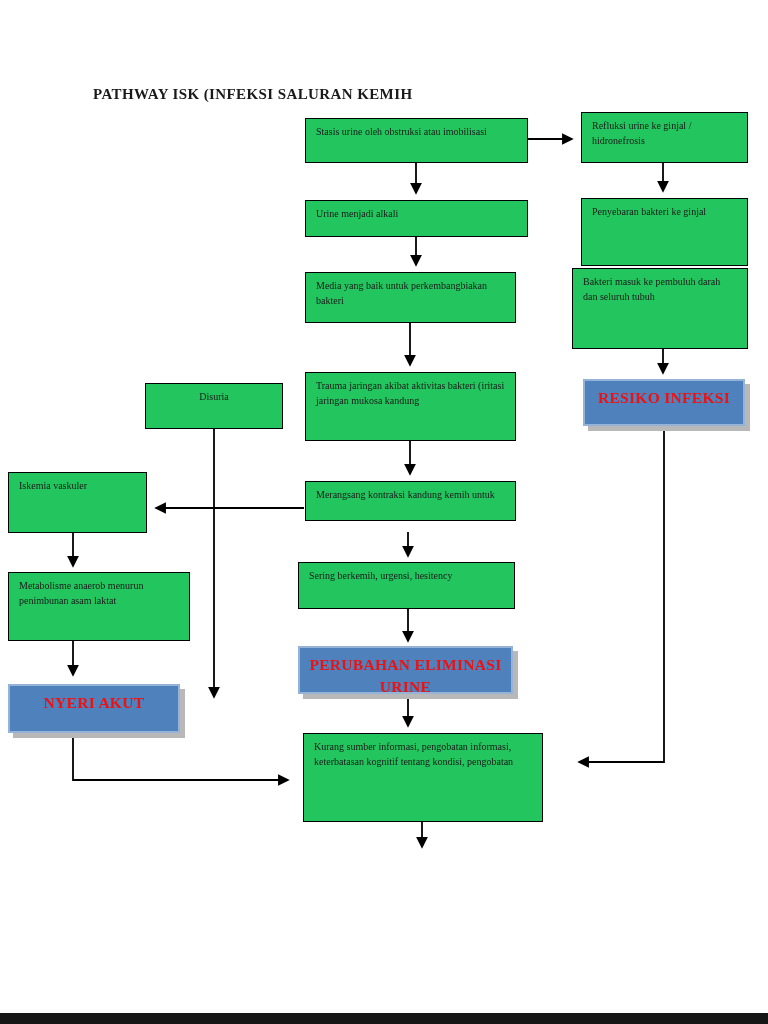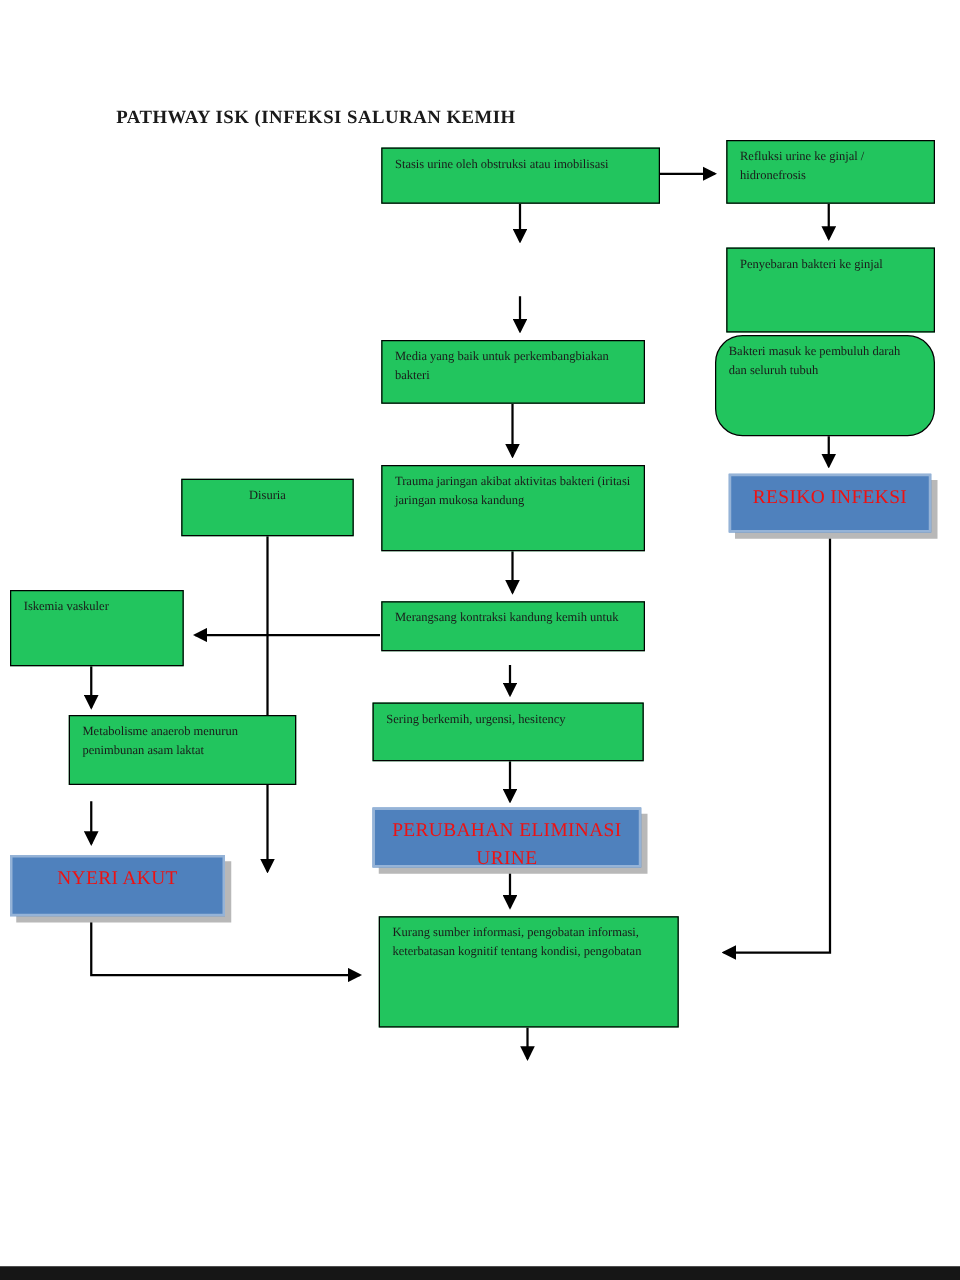--- a/index.html
+++ b/index.html
@@ -15,21 +15,21 @@
     white-space:nowrap;
   }
   .node{
     position:absolute;background:#22c55e;border:1.6px solid #000000;
     font-size:10px;line-height:1.5;color:#1a1a1a;
     padding:5px 10px;box-sizing:border-box;
   }
   .label-blue{
     position:absolute;background:#4f81bd;border:2px solid #95b3d7;
     box-shadow:5px 5px 0 #b8b8b8;
-    color:#ee1111;font-weight:normal;font-size:15.5px;line-height:1.45;
+    color:#ee1111;font-weight:bold;font-size:15.5px;line-height:1.45;
     text-align:center;box-sizing:border-box;padding:6px 6px 0 6px;
     letter-spacing:.3px;
   }
   .center-top{text-align:center;}
   svg.wires{position:absolute;left:0;top:0;pointer-events:none;}
   .bottom-bar{
     position:absolute;left:0;bottom:0;width:768px;height:11px;background:#161616;
   }
 </style>
 </head>
@@ -71,45 +71,46 @@
       <line x1="73" y1="641" x2="73" y2="675" marker-end="url(#arr)"></line>
 
       <polyline points="73,736 73,780 288,780" marker-end="url(#arr)"></polyline>
     </g>
   </svg>
 
   <div class="title">PATHWAY ISK (INFEKSI SALURAN KEMIH</div>
 
   <div class="node" style="left:305px;top:118px;width:223px;height:45px;">Stasis urine oleh obstruksi atau imobilisasi</div>
 
+  <div class="node" style="left:305px;top:200px;width:223px;height:37px;">Urine menjadi alkali</div>
 
   <div class="node" style="left:305px;top:272px;width:211px;height:51px;">Media yang baik untuk perkembangbiakan bakteri</div>
 
   <div class="node" style="left:305px;top:372px;width:211px;height:69px;">Trauma jaringan akibat aktivitas bakteri (iritasi jaringan mukosa kandung</div>
 
   <div class="node" style="left:305px;top:481px;width:211px;height:40px;">Merangsang kontraksi kandung kemih untuk</div>
 
   <div class="node" style="left:298px;top:562px;width:217px;height:47px;">Sering berkemih, urgensi, hesitency</div>
 
   <div class="label-blue" style="left:298px;top:646px;width:215px;height:48px;">PERUBAHAN ELIMINASI URINE</div>
 
   <div class="node" style="left:303px;top:733px;width:240px;height:89px;">Kurang sumber informasi, pengobatan informasi, keterbatasan kognitif tentang kondisi, pengobatan</div>
 
 
   <div class="node" style="left:581px;top:112px;width:167px;height:51px;">Refluksi urine ke ginjal / hidronefrosis</div>
 
   <div class="node" style="left:581px;top:198px;width:167px;height:68px;">Penyebaran bakteri ke ginjal</div>
 
-  <div class="node" style="left:572px;top:268px;width:176px;height:81px;border-radius:22px;">Bakteri masuk ke pembuluh darah dan seluruh tubuh</div>
+  <div class="node" style="left:572px;top:268px;width:176px;height:81px;">Bakteri masuk ke pembuluh darah dan seluruh tubuh</div>
 
   <div class="label-blue" style="left:583px;top:379px;width:162px;height:47px;">RESIKO INFEKSI</div>
 
   <div class="node center-top" style="left:145px;top:383px;width:138px;height:46px;">Disuria</div>
 
   <div class="node" style="left:8px;top:472px;width:139px;height:61px;">Iskemia vaskuler</div>
 
-  <div class="node" style="left:8px;top:572px;width:182px;height:56px;margin-left:47px;">Metabolisme anaerob menurun penimbunan asam laktat</div>
+  <div class="node" style="left:8px;top:572px;width:182px;height:69px;">Metabolisme anaerob menurun penimbunan asam laktat</div>
 
   <div class="label-blue" style="left:8px;top:684px;width:172px;height:49px;">NYERI AKUT</div>
 
   <div class="bottom-bar"></div>
 
 </div>
 
 </body></html>

